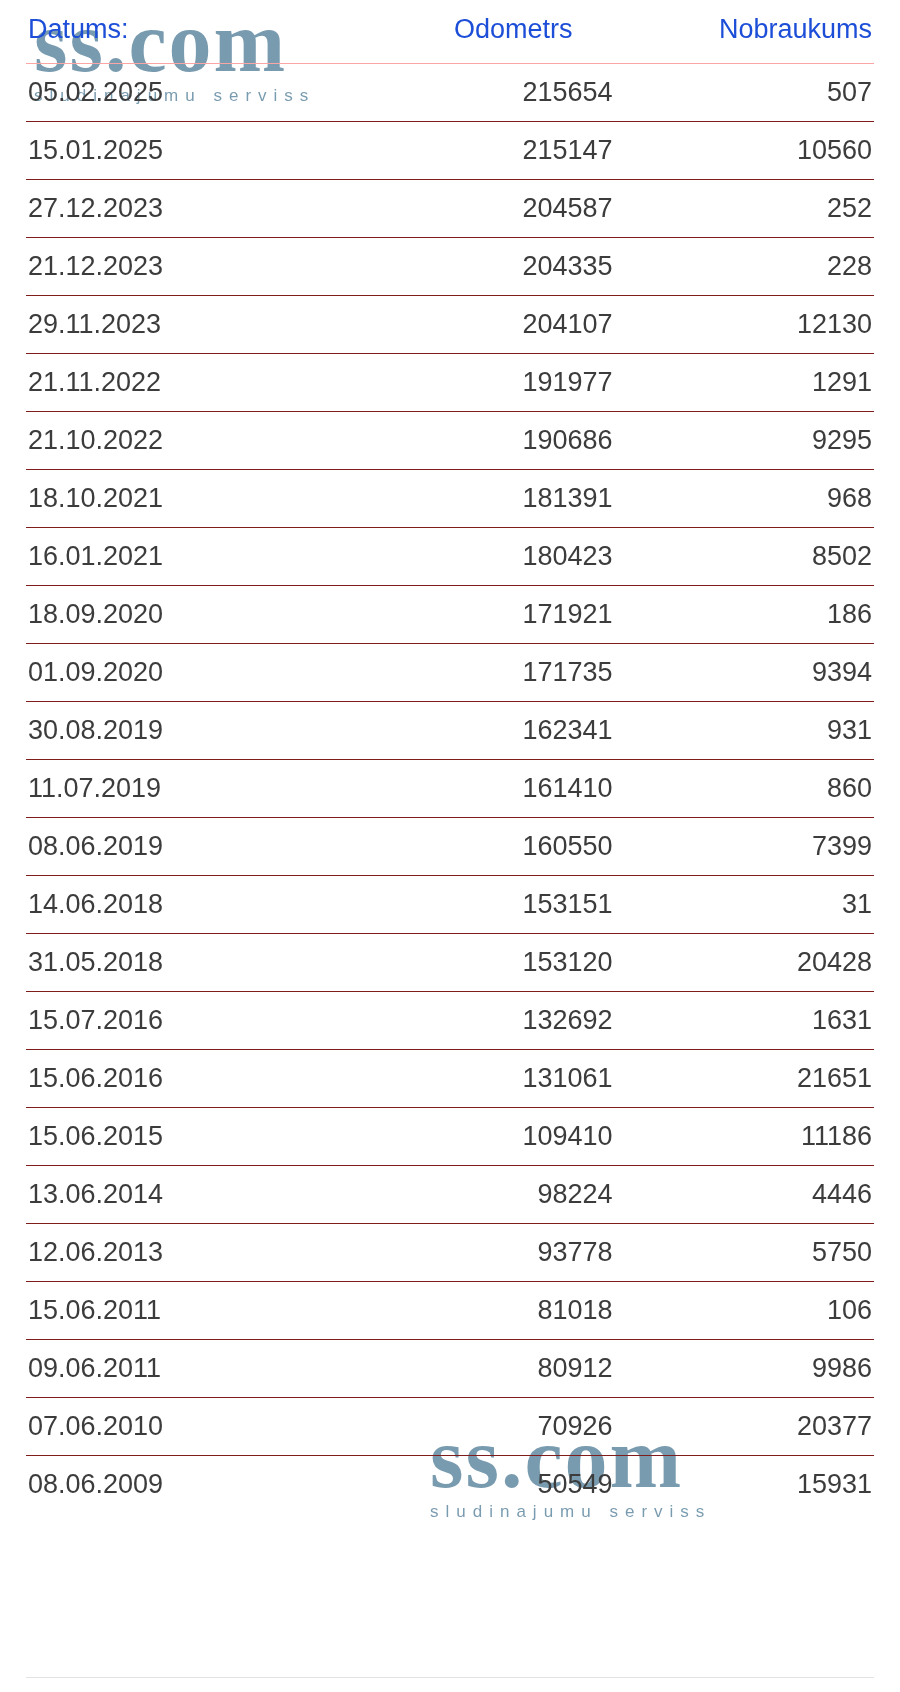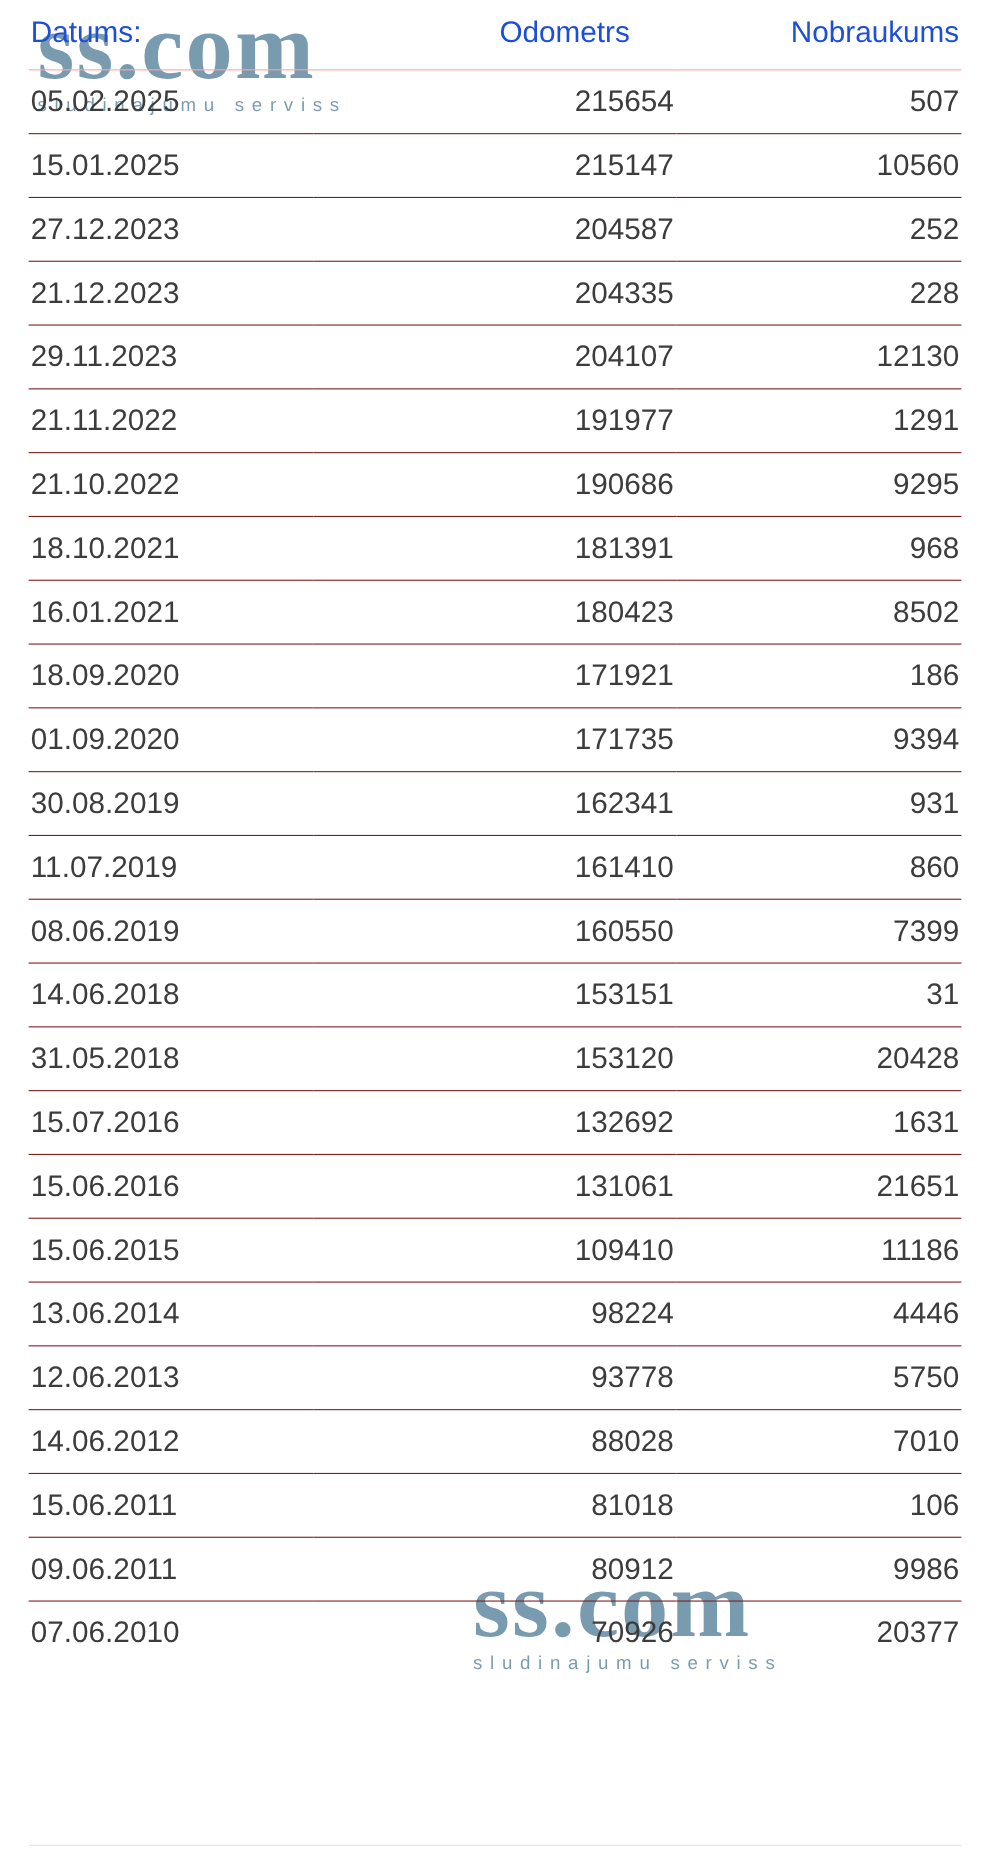--- a/index.html
+++ b/index.html
@@ -219,36 +219,36 @@
           <td class="c-date">13.06.2014</td>
           <td class="c-odo">98224</td>
           <td class="c-run">4446</td>
         </tr>
         <tr>
           <td class="c-date">12.06.2013</td>
           <td class="c-odo">93778</td>
           <td class="c-run">5750</td>
         </tr>
         <tr>
-          <td class="c-date">14.06.2012</td>
-          <td class="c-odo">88028</td>
-          <td class="c-run">7010</td>
-        </tr>
-        <tr>
           <td class="c-date">15.06.2011</td>
           <td class="c-odo">81018</td>
           <td class="c-run">106</td>
         </tr>
         <tr>
           <td class="c-date">09.06.2011</td>
           <td class="c-odo">80912</td>
           <td class="c-run">9986</td>
         </tr>
         <tr>
           <td class="c-date">07.06.2010</td>
           <td class="c-odo">70926</td>
           <td class="c-run">20377</td>
         </tr>
+        <tr>
+          <td class="c-date">08.06.2009</td>
+          <td class="c-odo">50549</td>
+          <td class="c-run">15931</td>
+        </tr>
       </tbody>
   </table>
 
   <div class="bottom-rule"></div>
 </div>
 
 </body></html>

